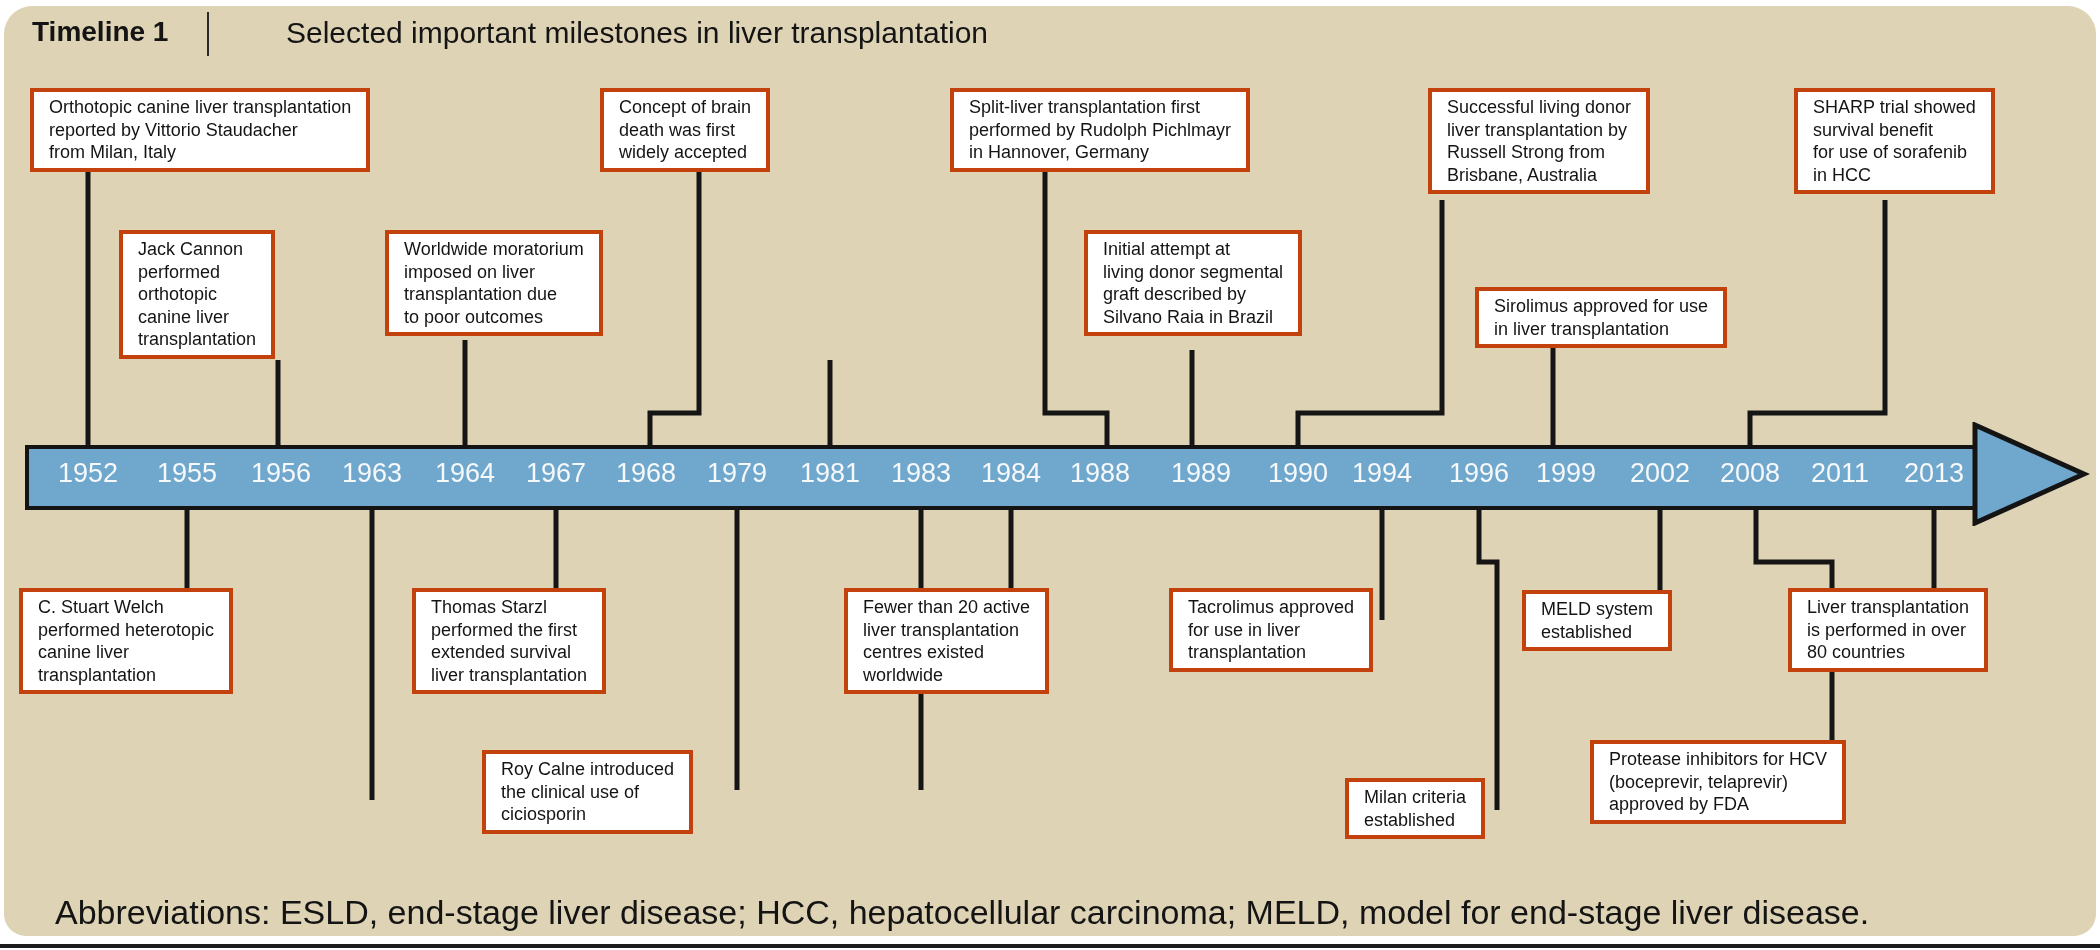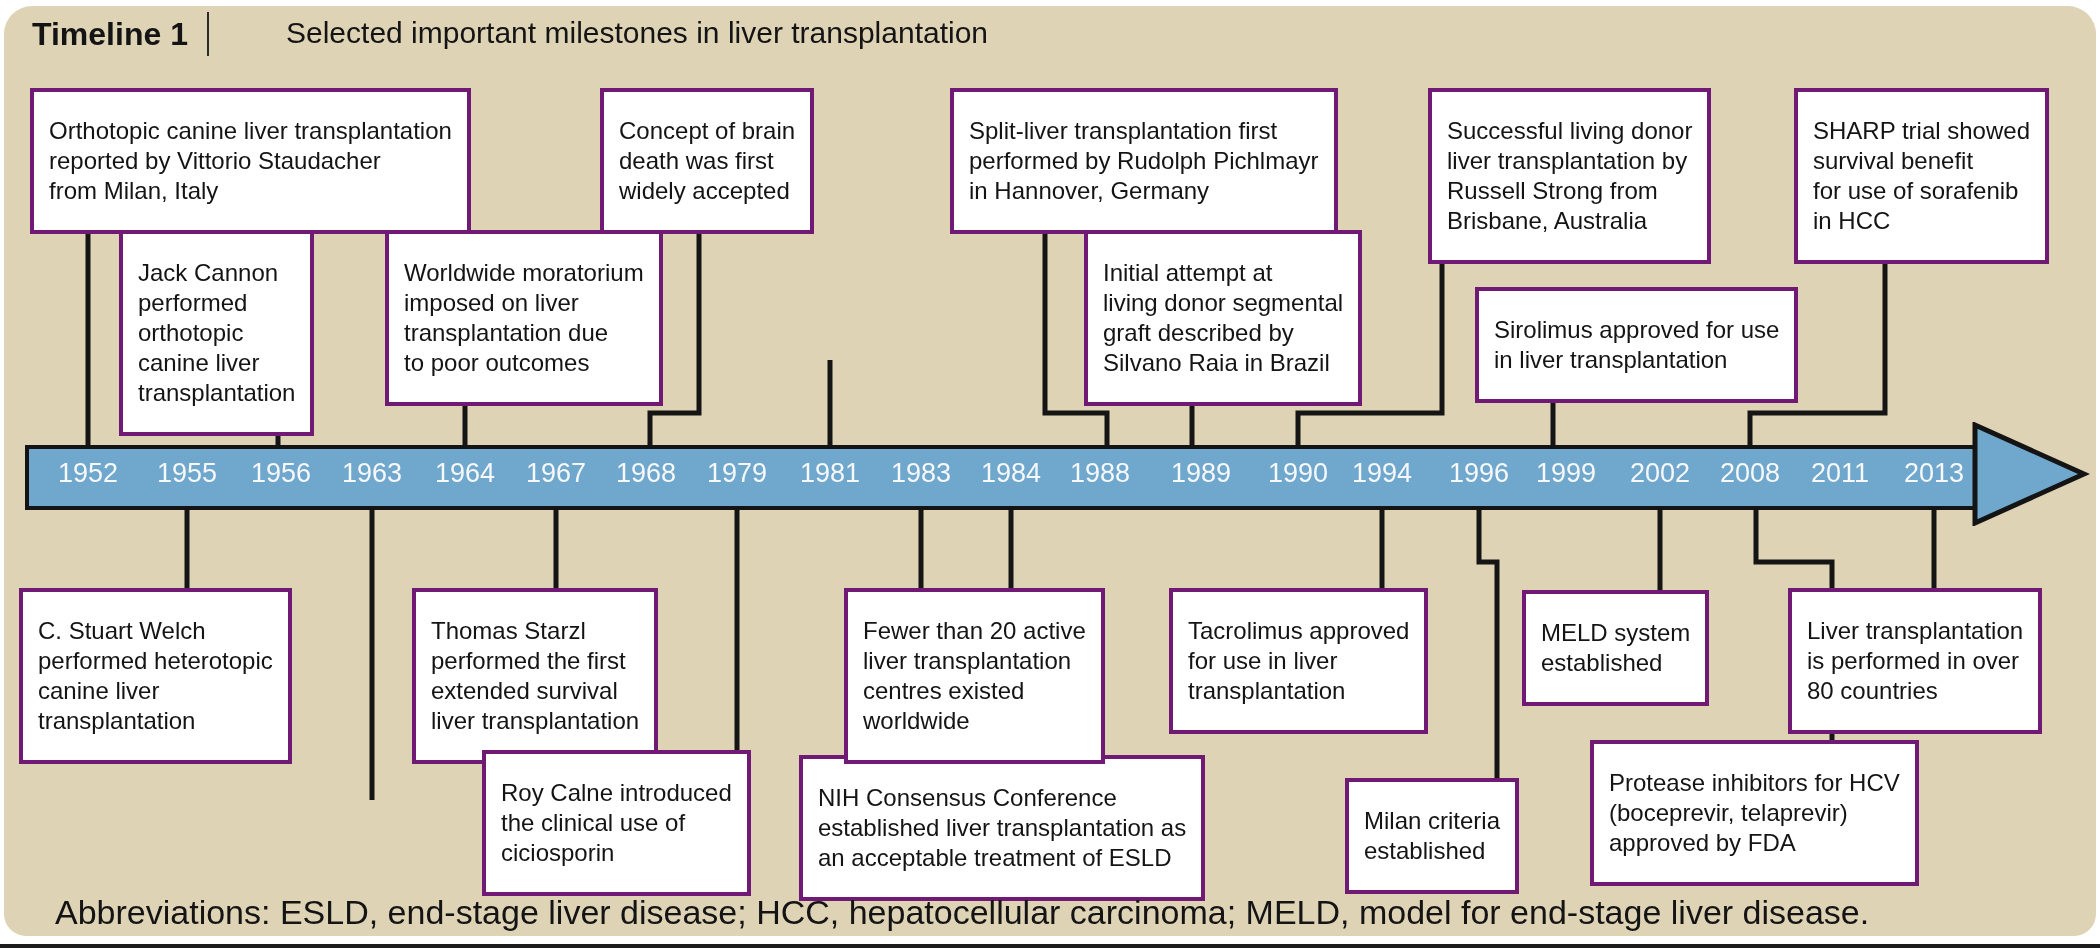--- a/index.html
+++ b/index.html
@@ -6,40 +6,40 @@
   #stage{
     position:relative;width:2100px;height:950px;overflow:hidden;
     font-family:"Liberation Sans", sans-serif;color:#141414;background:#ffffff;
   }
   #panel{
     position:absolute;left:4px;top:6px;width:2092px;height:930px;
     background:#ded3b5;border-radius:28px 28px 22px 22px;
   }
   #bottom-rule{position:absolute;left:0;top:944px;width:2100px;height:4px;background:#1c1c1c;}
   
-  .hdr-label{position:absolute;left:32px;top:16px;font-size:32px;font-weight:bold;white-space:nowrap;}
+  .hdr-label{position:absolute;left:32px;top:16px;font-size:28px;font-weight:bold;white-space:nowrap;}
   .hdr-divider{position:absolute;left:207px;top:12px;width:2px;height:44px;background:#2a2a2a;}
   .hdr-title{position:absolute;left:240px;top:16px;font-size:30px;white-space:nowrap;margin-left:46px;}
   
   #connectors{position:absolute;left:0;top:0;width:2100px;height:950px;z-index:1;}
   #connectors polyline{fill:none;stroke:#151515;stroke-width:5;}
   
   #band{
     position:absolute;left:25px;top:445px;width:1952px;height:57px;z-index:2;
     background:#6fa7cd;border:4px solid #141414;box-sizing:content-box;
   }
   #arrowhead{position:absolute;left:1972px;top:422px;z-index:3;}
   .year{
     position:absolute;top:473px;transform:translate(-50%,-50%);z-index:4;
     color:#f6f8fa;font-size:27px;white-space:nowrap;
   }
   
   .box{
-    position:absolute;z-index:5;background:#ffffff;border:4px solid #701a75;
-    padding:24px 15px;font-size:24px;line-height:1.25;white-space:pre-line;
+    position:absolute;z-index:5;background:#ffffff;border:4px solid #c2410c;
+    padding:4px 15px;font-size:18px;line-height:1.25;white-space:pre-line;
   }
   .footer{position:absolute;left:55px;top:893px;font-size:34px;z-index:5;white-space:nowrap;}
 </style>
 </head>
 <body>
 
 <div id="stage">
   <div id="panel"></div>
   <div id="bottom-rule"></div>
 
@@ -137,23 +137,20 @@
 performed heterotopic
 canine liver
 transplantation</div>
   <div class="box" style="left:412px;top:588px">Thomas Starzl
 performed the first
 extended survival
 liver transplantation</div>
   <div class="box" style="left:482px;top:750px">Roy Calne introduced
 the clinical use of
 ciciosporin</div>
-  <div class="box" style="left:799px;top:755px">NIH Consensus Conference
-established liver transplantation as
-an acceptable treatment of ESLD</div>
   <div class="box" style="left:844px;top:588px">Fewer than 20 active
 liver transplantation
 centres existed
 worldwide</div>
   <div class="box" style="left:1169px;top:588px">Tacrolimus approved
 for use in liver
 transplantation</div>
   <div class="box" style="left:1345px;top:778px">Milan criteria
 established</div>
   <div class="box" style="left:1522px;top:590px">MELD system

